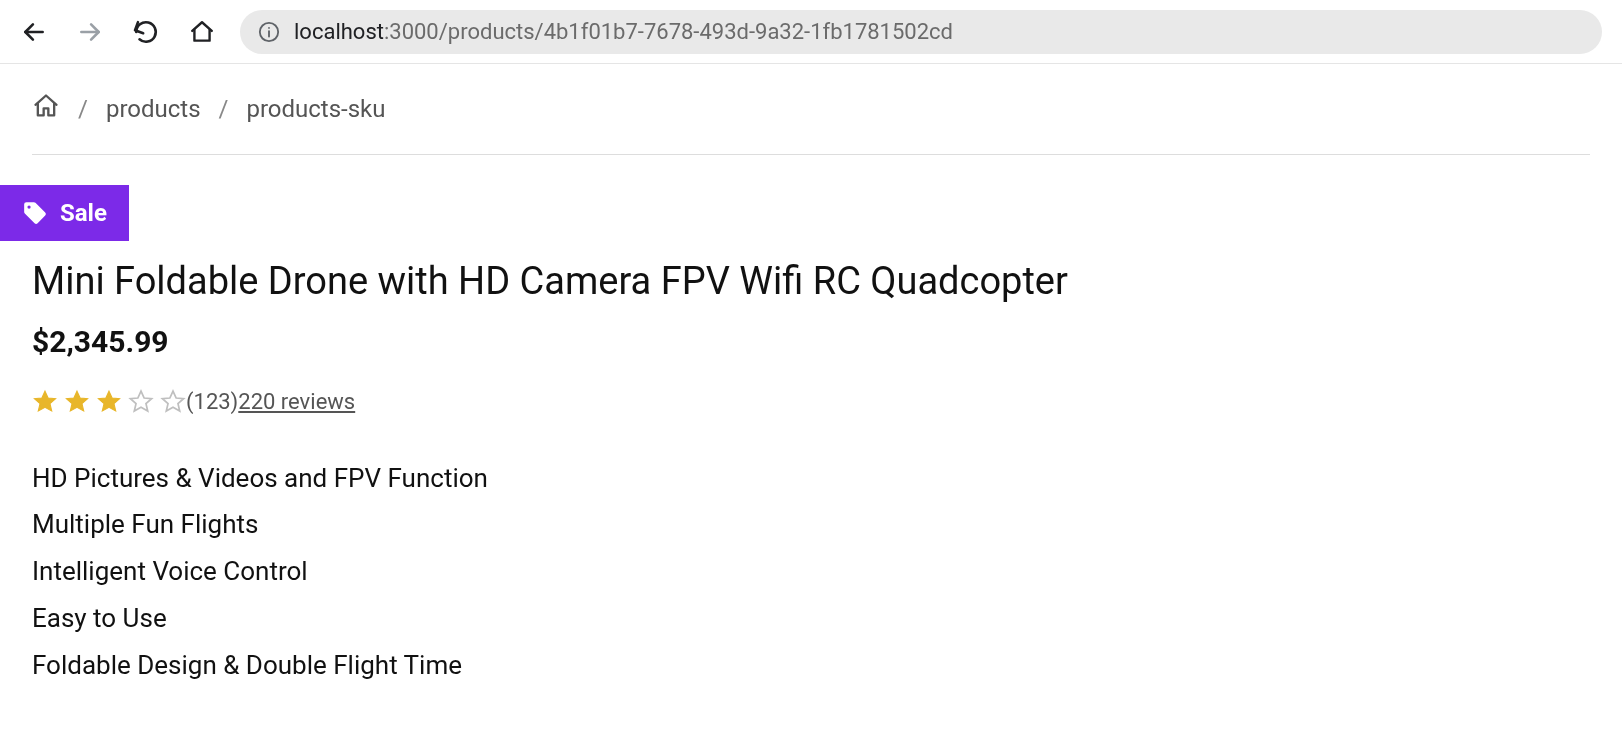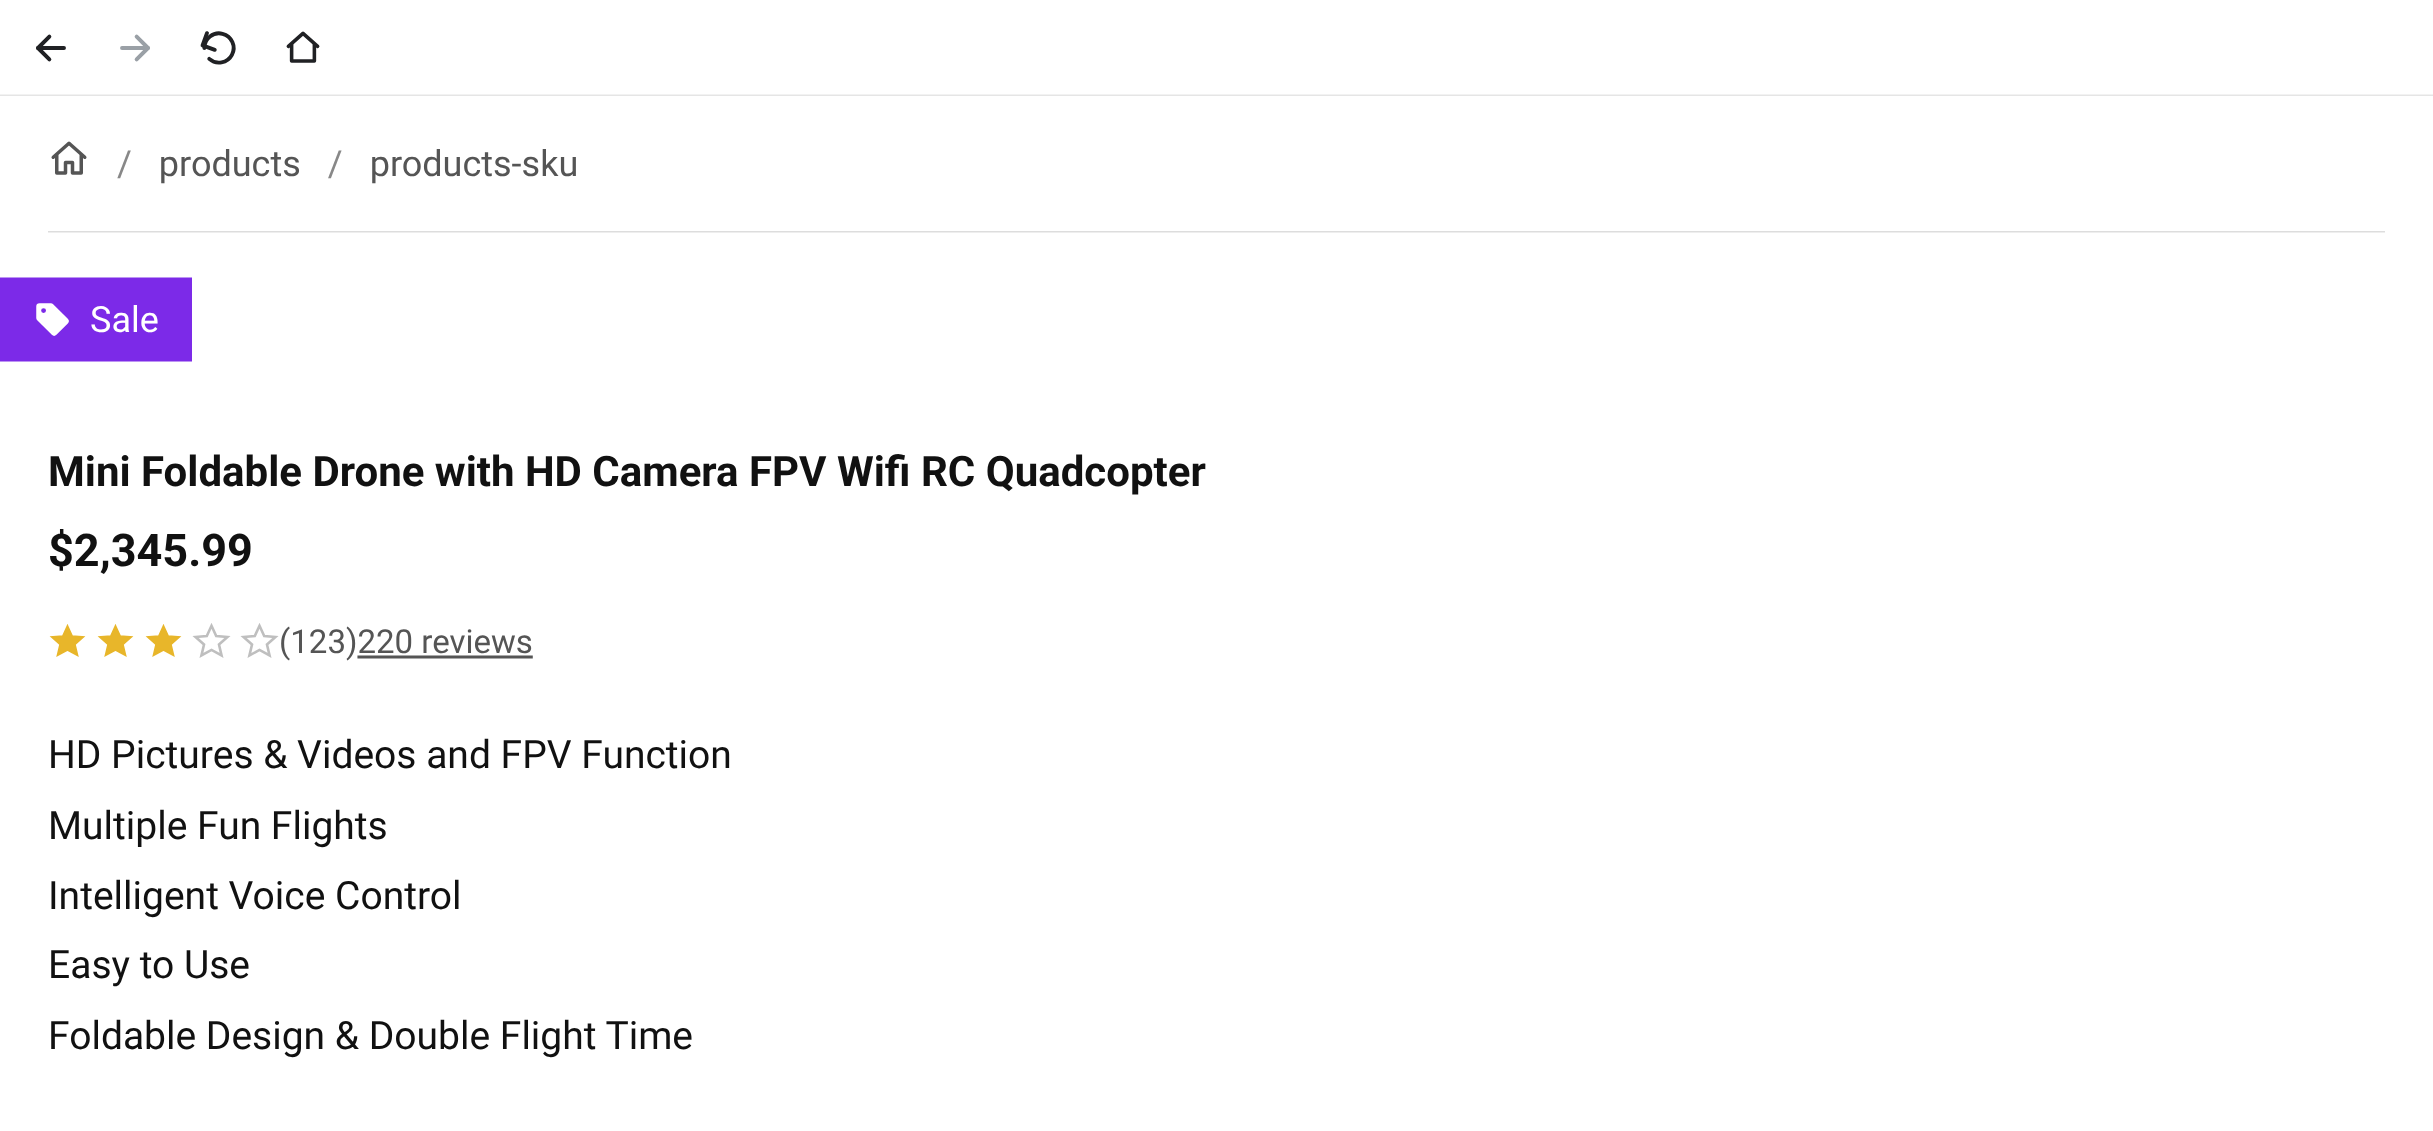--- a/index.html
+++ b/index.html
@@ -64,29 +64,29 @@
   .bc-sep { color: #888; }
 
   .sale-badge {
     margin-top: 30px;
     display: inline-flex;
     align-items: center;
     gap: 12px;
     background: #7c2ae8;
     color: #fff;
     font-size: 24px;
-    font-weight: 400;
+    font-weight: 700;
     padding: 14px 22px;
     margin-left: -32px;
   }
 
   .product-title {
-    margin-top: 56px;
-    font-size: 28px;
-    font-weight: 700;
+    margin-top: 17px;
+    font-size: 38px;
+    font-weight: 400;
     color: #111;
     line-height: 1.25;
   }
   .product-price {
     margin-top: 18px;
     font-size: 30px;
     font-weight: 700;
     color: #111;
   }
 
@@ -131,20 +131,32 @@
           <polyline points="3 4 3 12 11 12" transform="rotate(20 7 8)" fill="none"></polyline>
         </svg>
     </div>
     <div class="nav-btn">
       <svg width="26" height="26" viewBox="0 0 24 24" fill="none" stroke="currentColor" stroke-width="2.2" stroke-linecap="round" stroke-linejoin="round">
           <path d="M3 11 L12 3 L21 11"></path>
           <path d="M5 10 V20 H19 V10"></path>
         </svg>
     </div>
   </div>
+  <div class="addr-bar">
+    <svg width="22" height="22" viewBox="0 0 24 24" fill="none" stroke="#5f6368" stroke-width="2" stroke-linecap="round" stroke-linejoin="round">
+        <circle cx="12" cy="12" r="10"></circle>
+        <line x1="12" y1="11" x2="12" y2="17"></line>
+        <circle cx="12" cy="7.5" r="1" fill="#5f6368" stroke="none"></circle>
+      </svg>
+    <div class="addr-url">
+      <span class="addr-host-dark">localhost</span>
+        <span class="addr-host-light">:3000</span>
+        <span class="addr-path">/products/4b1f01b7-7678-493d-9a32-1fb1781502cd</span>
+    </div>
+  </div>
 </div>
 
 <div class="page">
 
   <div class="breadcrumb">
     <a href="#">
       <svg width="28" height="28" viewBox="0 0 24 24" fill="none" stroke="#555" stroke-width="2" stroke-linecap="round" stroke-linejoin="round">
           <path d="M3 11 L12 3 L21 11"></path>
           <path d="M5 10 V20 H10 V14 H14 V20 H19 V10"></path>
         </svg>

